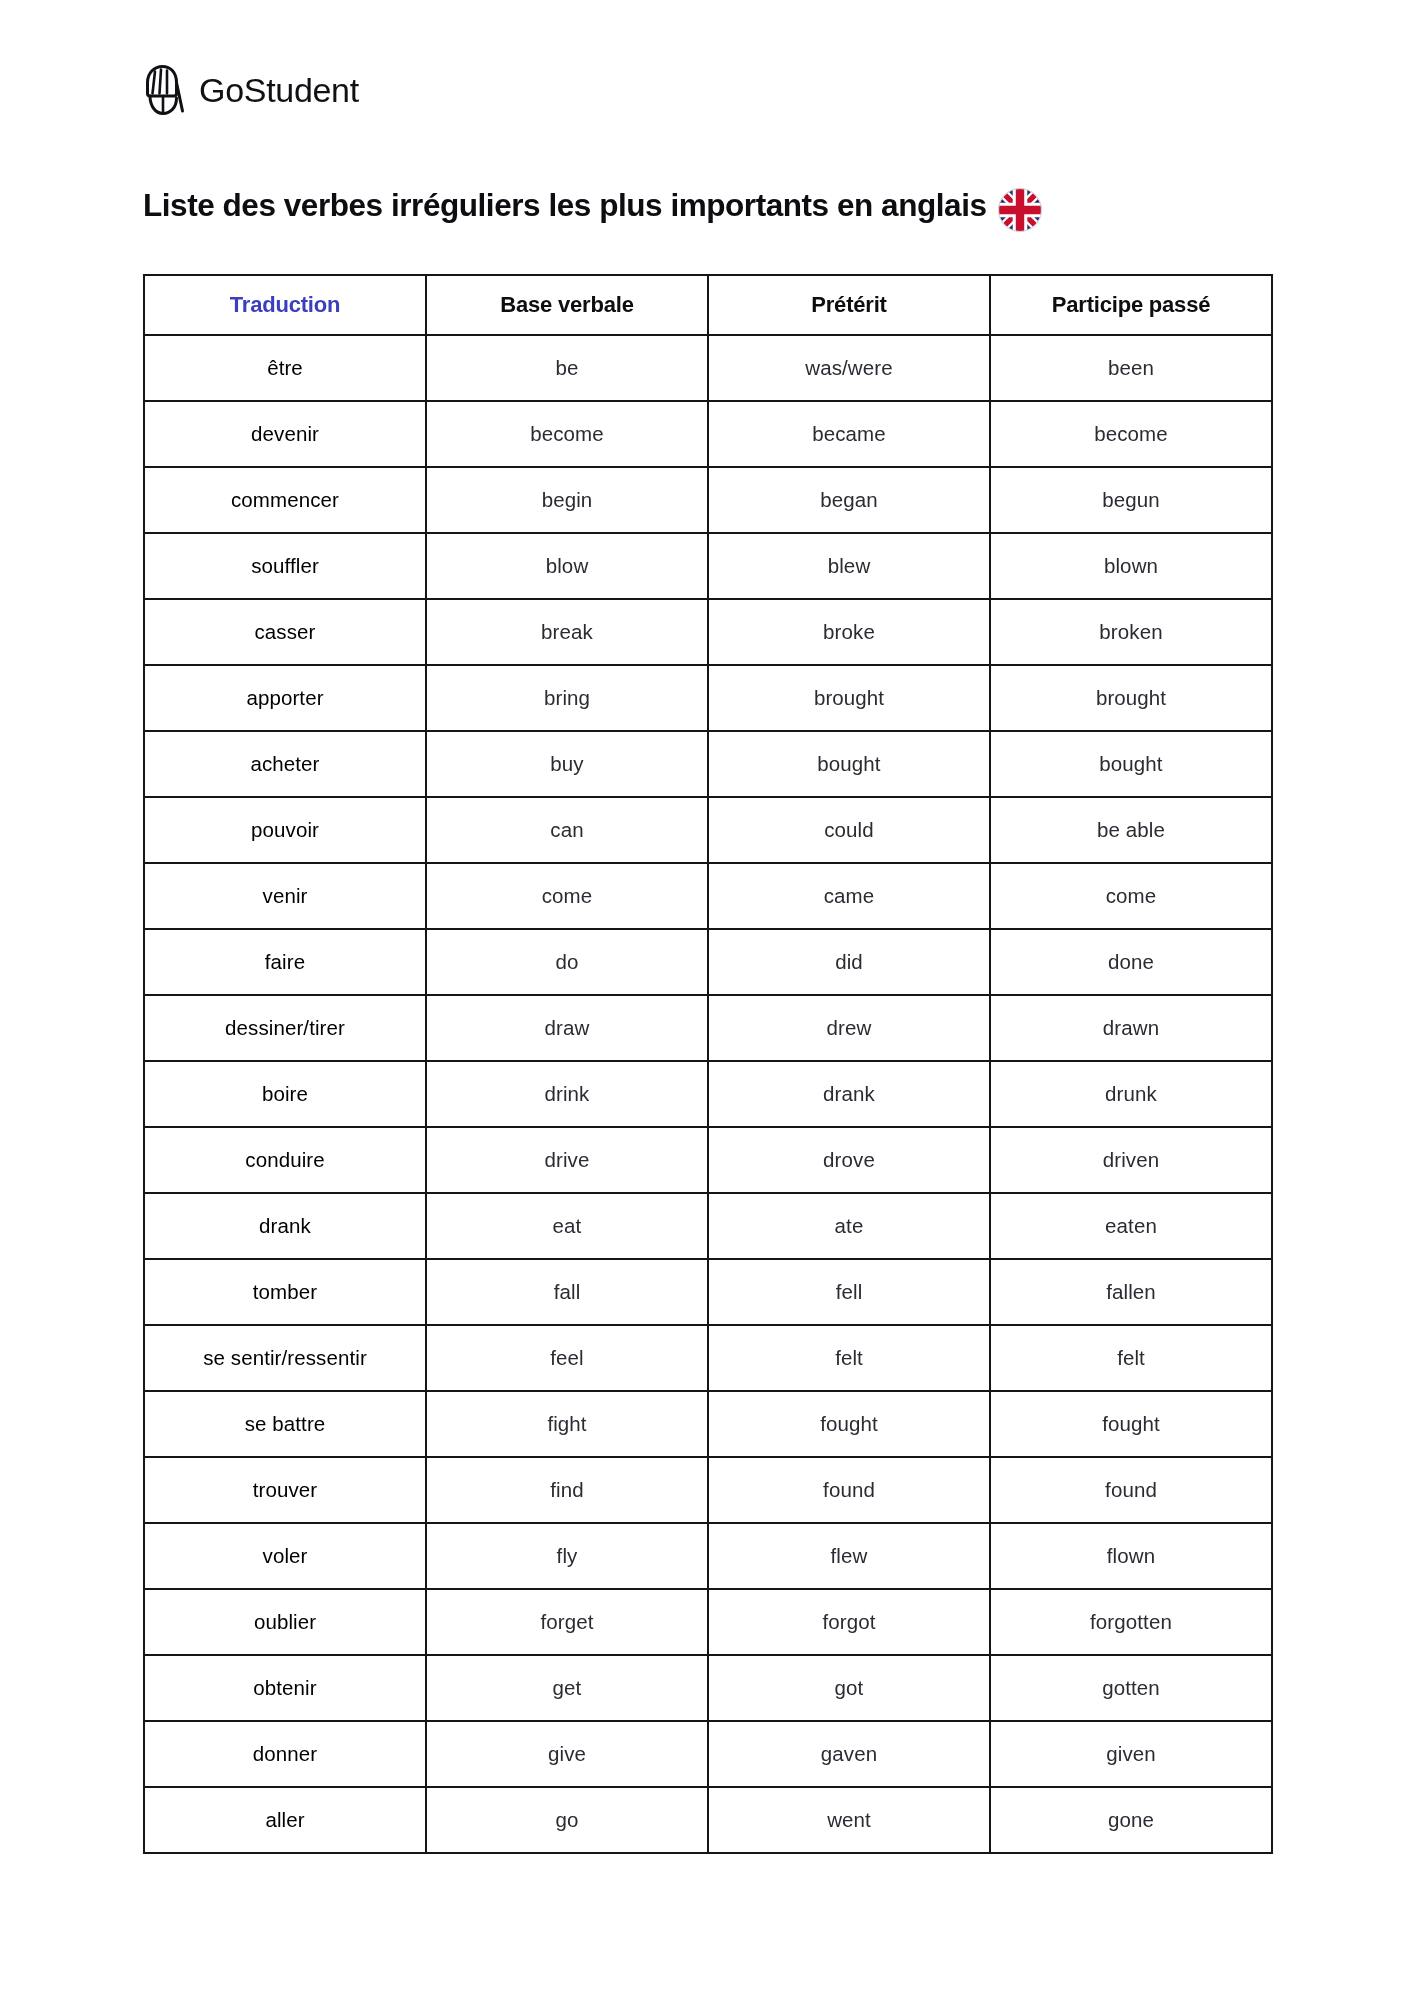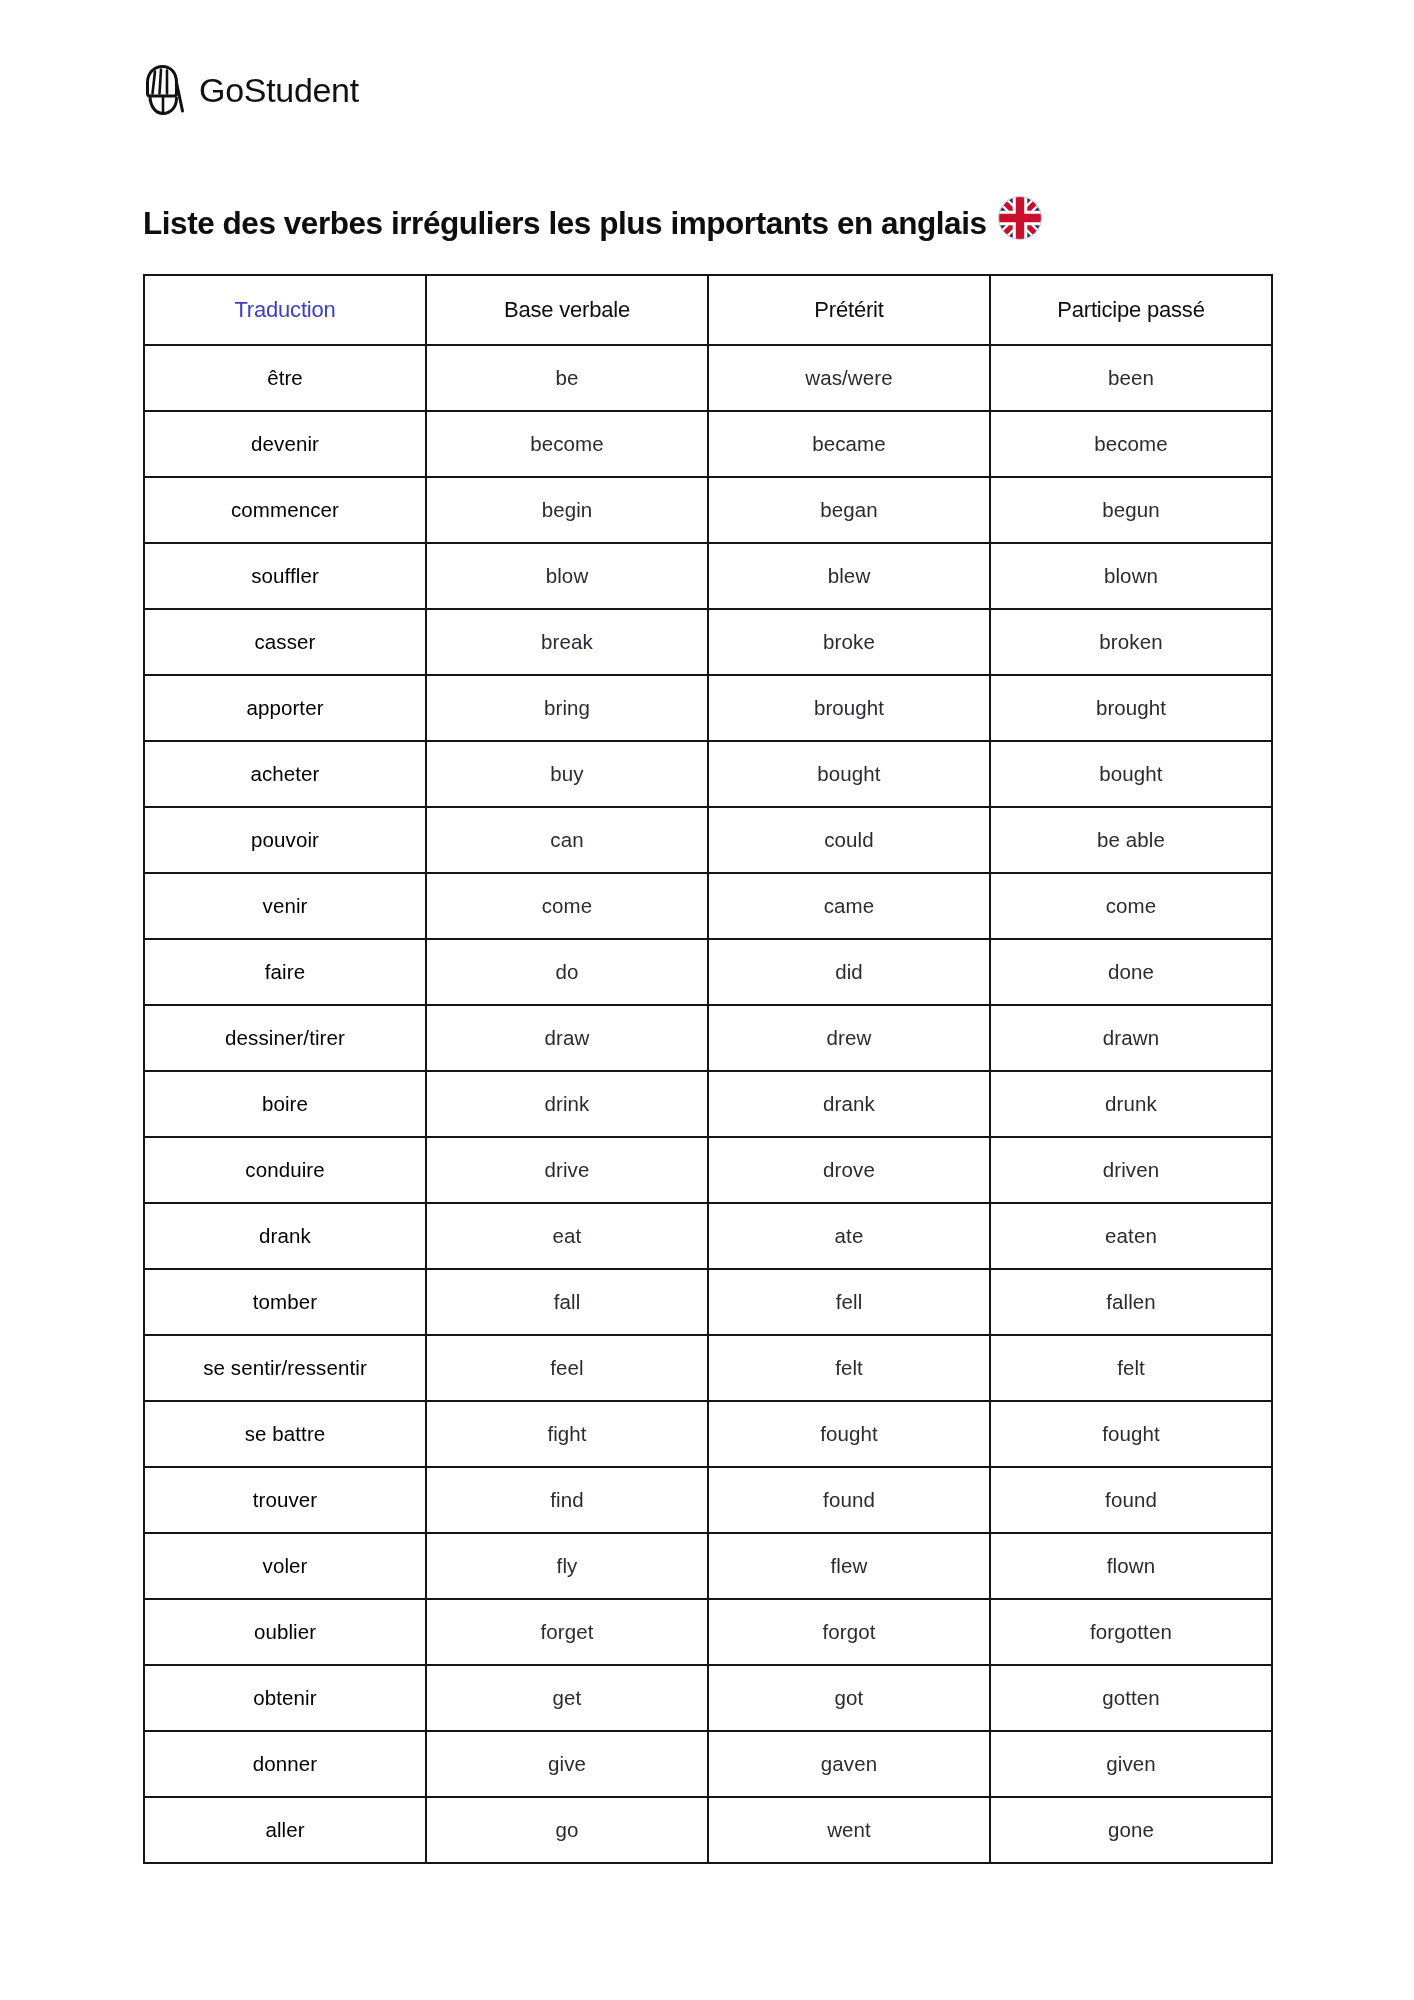--- a/index.html
+++ b/index.html
@@ -36,24 +36,24 @@
     letter-spacing: -0.3px;
     color: #111115;
     font-family: "Liberation Sans", sans-serif;
     line-height: 1;
   }
 
   
   .title-row {
     position: absolute;
     left: 143px;
-    top: 195px;
+    top: 187px;
     width: 1135px;
     display: flex;
-    align-items: flex-end;
+    align-items: flex-start;
     gap: 10px;
   }
   .doc-title {
     font-size: 31.5px;
     font-weight: 700;
     color: #0d0d12;
     letter-spacing: -0.45px;
     white-space: nowrap;
     line-height: 1.15;
   }
@@ -76,23 +76,23 @@
   .verb-table th,
   .verb-table td {
     border: 2.5px solid #15151a;
     text-align: center;
     vertical-align: middle;
     height: 66px;
     padding: 4px 6px;
   }
 
   .verb-table thead th {
-    height: 70px;
+    height: 60px;
     font-size: 22px;
-    font-weight: 400;
+    font-weight: 700;
     color: #0d0d12;
     letter-spacing: -0.2px;
   }
   .verb-table thead th.head-translation {
     color: #3b3fbf;
   }
 
   .verb-table tbody td {
     font-size: 20.5px;
     font-weight: 400;

